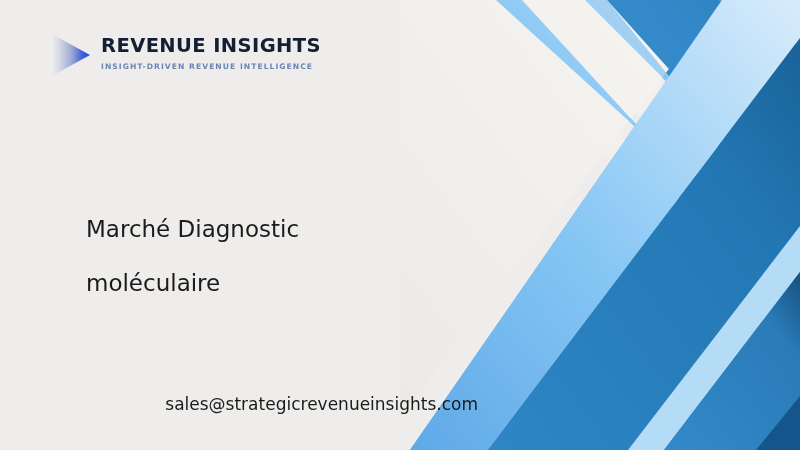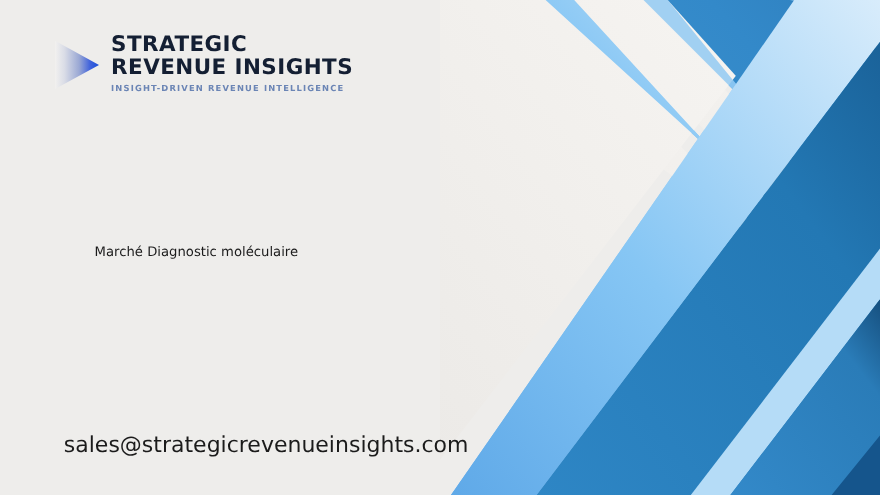--- a/index.html
+++ b/index.html
@@ -75,41 +75,42 @@
 
   
   #title-block {
     position: absolute;
     left: 86px;
     top: 202px;
     width: 330px;
   }
   #title-text {
     font-family: "DejaVu Sans", sans-serif;
-    font-size: 12px;
+    font-size: 23px;
     line-height: 54px;
     color: #1b1b1b;
     font-weight: 400;
     word-break: break-word;
   }
 
   
   #contact-block {
     position: absolute;
     left: 58px;
     top: 392px;
     width: 420px;
   }
   #contact-email {
     font-family: "DejaVu Sans", sans-serif;
-    font-size: 20px;
+    font-size: 17px;
     line-height: 24px;
     color: #1b1b1b;
     font-weight: 400;
     white-space: nowrap;
+    text-align: right;
   }
 </style>
 </head>
 <body>
 
 <div id="slide">
 
   <div id="decor">
     <svg width="400" height="450" viewBox="0 0 400 450" xmlns="http://www.w3.org/2000/svg">
       <defs>
@@ -197,21 +198,20 @@
           <stop offset="0%" stop-color="#f2f1ef"></stop>
           <stop offset="22%" stop-color="#d9dce6"></stop>
           <stop offset="55%" stop-color="#9aa8d4"></stop>
           <stop offset="80%" stop-color="#3f62dc"></stop>
           <stop offset="100%" stop-color="#1b4fd8"></stop>
         </linearGradient>
       </defs>
       <path d="M2 3 L2 47 L42 25 Z" fill="url(#chevGrad)"></path>
     </svg>
     <div id="logo-text">
-      <div class="logo-line">STRATEGIC</div>
       <div class="logo-line">REVENUE INSIGHTS</div>
       <div id="logo-tagline">INSIGHT-DRIVEN REVENUE INTELLIGENCE</div>
     </div>
   </div>
 
   <div id="title-block">
     <div id="title-text">Marché Diagnostic moléculaire</div>
   </div>
 
   <div id="contact-block">

